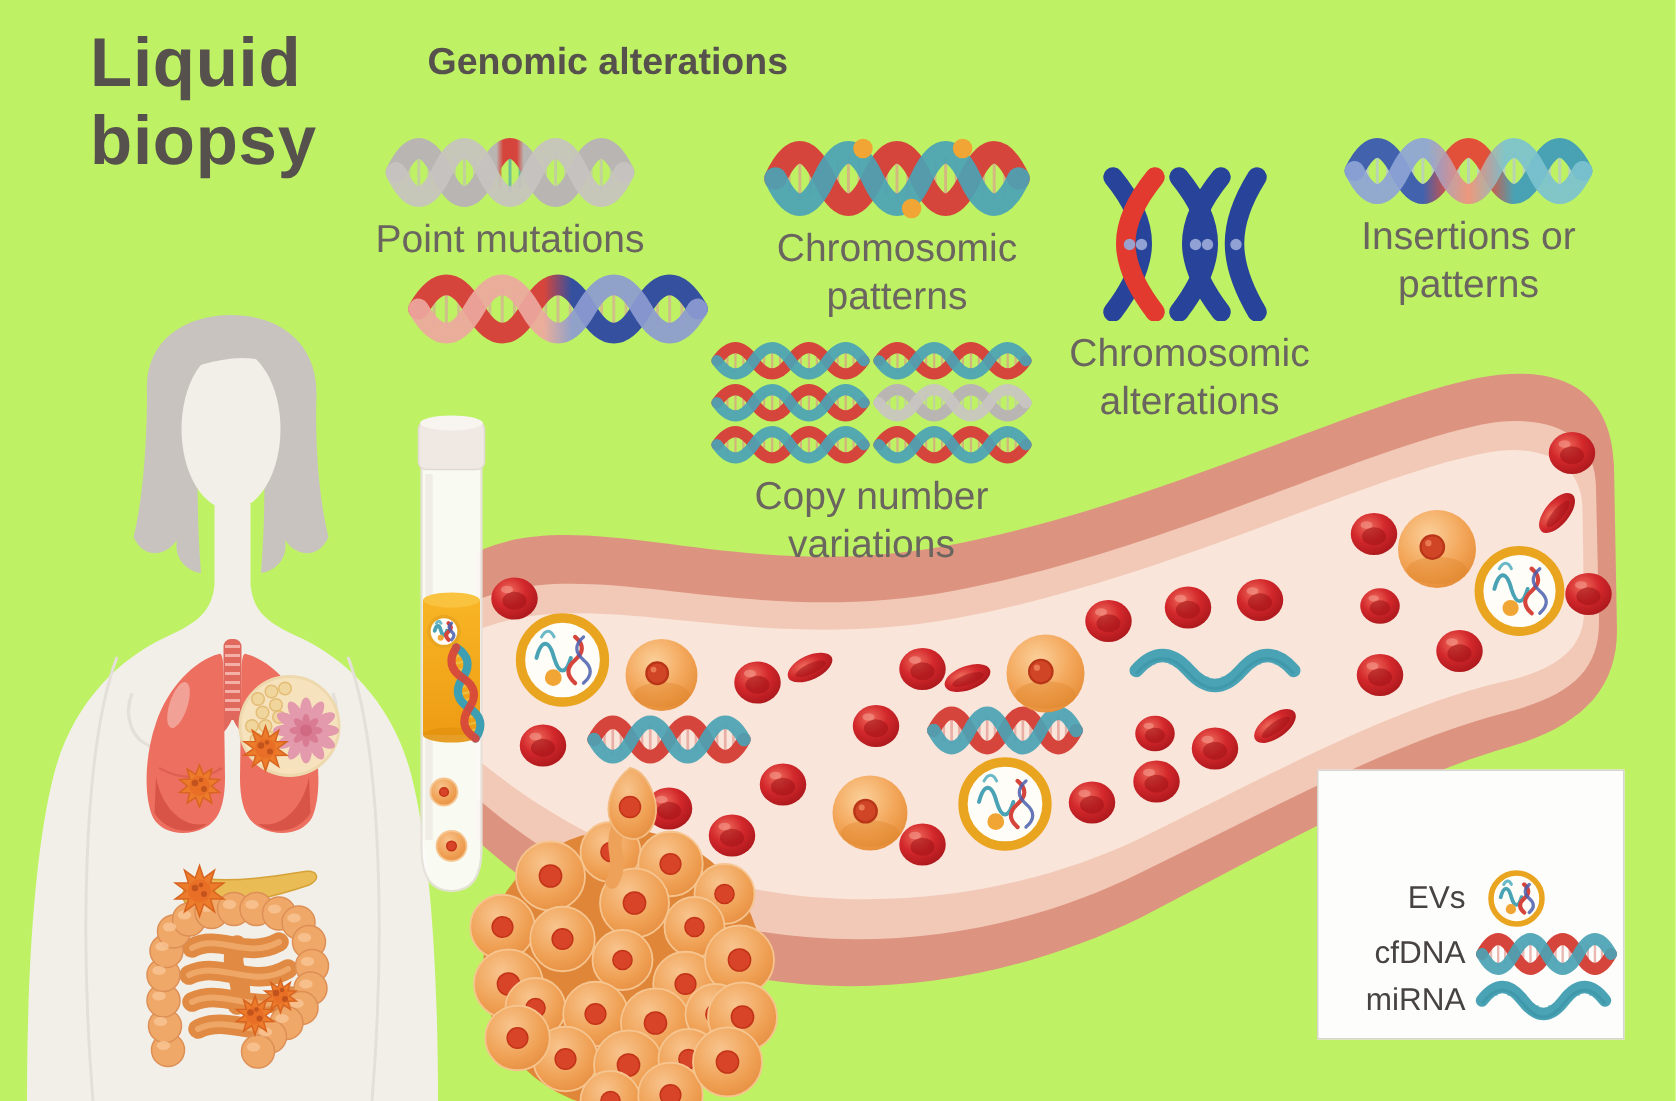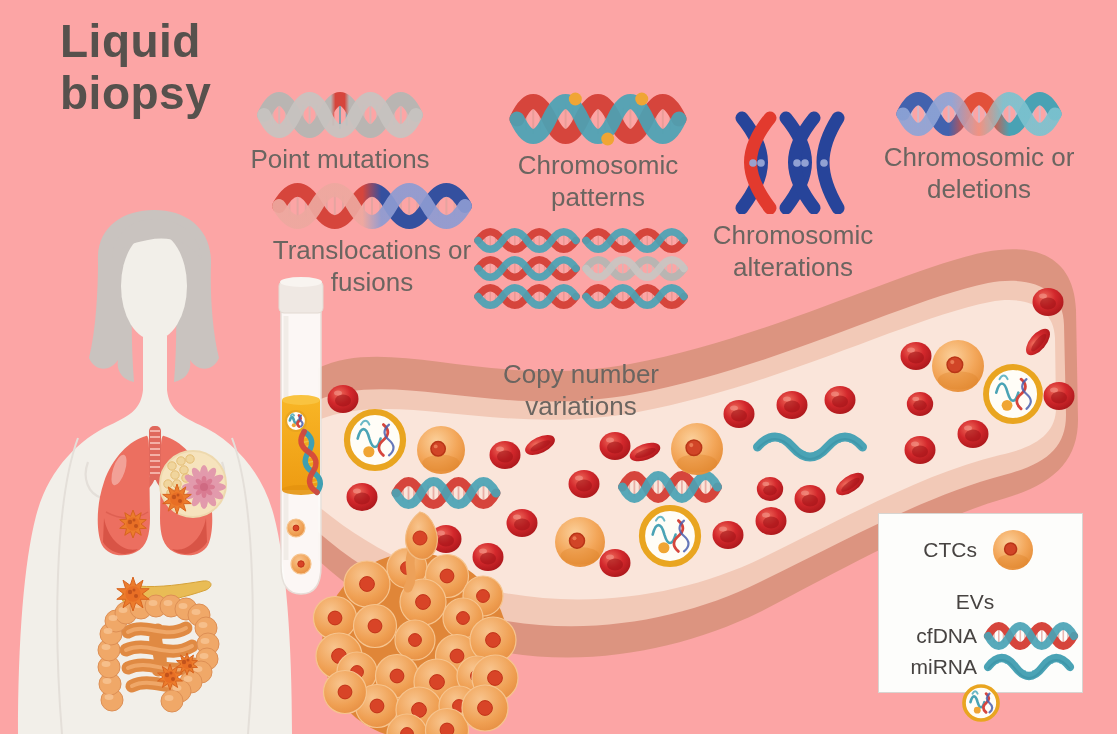--- a/index.html
+++ b/index.html
@@ -1,16 +1,16 @@
 <!DOCTYPE html>
 <html><head>
 <meta charset="utf-8">
 <style>
   html,body{margin:0;padding:0;}
-  .stage{position:relative;width:1117px;height:734px;background:#fca5a5;overflow:hidden;
+  .stage{position:relative;width:1117px;height:734px;background:#bef264;overflow:hidden;
          font-family:"Liberation Sans",sans-serif;}
   #scene{position:absolute;left:0;top:0;}
   .page-title{position:absolute;left:60px;top:16px;width:218px;font-size:46px;font-weight:bold;
               color:#56514d;line-height:1.13;letter-spacing:0.5px;}
   .genomic-heading{position:absolute;left:285px;top:27px;font-size:25px;font-weight:bold;color:#56514d;}
   .gitem{position:absolute;display:flex;flex-direction:column;align-items:center;}
   .gicon{display:flex;align-items:center;justify-content:center;}
   .glabel{font-size:26px;color:#6b6560;text-align:center;line-height:1.22;margin-top:6px;}
   .copy-grid{display:grid;grid-template-columns:repeat(2,1fr);gap:3px 10px;justify-items:center;}
   .legend{position:absolute;left:878px;top:513px;width:205px;height:180px;background:#fdfdfb;
@@ -555,20 +555,21 @@
           <circle r="2.9" fill="#d84427" stroke="#c23318" stroke-width="1"></circle>
         </g>
         <g transform="translate(301,564)">
           <circle r="10" fill="url(#gTum)" stroke="#f6c48e" stroke-width="1.2"></circle>
           <circle r="3.2" fill="#d84427" stroke="#c23318" stroke-width="1"></circle>
         </g>
       </g>
     </svg>
 
   <div class="page-title">Liquid biopsy</div>
+  <div class="genomic-heading">Genomic alterations</div>
 
   <div id="genomic-items">
       <div class="gitem" style="left: 245px; top: 92px; width: 190px;">
         <div class="gicon">
           <svg width="152" height="46" viewBox="0 0 152 46" style="overflow:visible">
             <defs>
               <linearGradient id="sg1">
                 <stop offset="0" stop-color="#b9b5b2"></stop>
                 <stop offset="0.44" stop-color="#b9b5b2"></stop>
                 <stop offset="0.47" stop-color="#d6453c"></stop>
@@ -654,23 +655,22 @@
             <line x1="122.0" y1="12.5" x2="122.0" y2="33.5" stroke="#d9a49e" stroke-width="2" opacity="0.65"></line>
             <line x1="130.2" y1="9.3" x2="130.2" y2="36.7" stroke="#d9a49e" stroke-width="2" opacity="0.65"></line>
             <line x1="138.4" y1="12.5" x2="138.4" y2="33.5" stroke="#d9a49e" stroke-width="2" opacity="0.65"></line>
             <line x1="159.2" y1="12.5" x2="159.2" y2="33.5" stroke="#d9a49e" stroke-width="2" opacity="0.65"></line>
             <line x1="167.4" y1="9.3" x2="167.4" y2="36.7" stroke="#d9a49e" stroke-width="2" opacity="0.65"></line>
             <line x1="175.6" y1="12.5" x2="175.6" y2="33.5" stroke="#d9a49e" stroke-width="2" opacity="0.65"></line>
             <path d="M0 23 Q 18.6 -9.2 37.2 23 Q 55.8 55.2 74.4 23 Q 93.0 -9.2 111.6 23 Q 130.2 55.2 148.8 23 Q 167.4 -9.2 186.0 23" fill="none" stroke="url(#sg2)" stroke-width="13.799999999999999" stroke-linecap="round"></path>
             <path d="M0 23 Q 18.6 55.2 37.2 23 Q 55.8 -9.2 74.4 23 Q 93.0 55.2 111.6 23 Q 130.2 -9.2 148.8 23 Q 167.4 55.2 186.0 23" fill="none" stroke="url(#sg3)" stroke-width="13.799999999999999" stroke-linecap="round" opacity="0.92"></path>
           </svg>
         </div>
-        <div class="glabel">Translocations or fusions</div>
       </div>
-      <div class="gitem" style="left: 472px; top: 228px; width: 218px; gap: 44px;">
+      <div class="gitem" style="left: 472px; top: 228px; width: 218px;">
         <div class="gicon">
           <div class="copy-grid">
             <svg width="98" height="25" viewBox="0 0 98 25" style="overflow:visible">
               <line x1="6.9" y1="6.8" x2="6.9" y2="18.2" stroke="#e0928b" stroke-width="1.5" opacity="0.65"></line>
               <line x1="12.3" y1="5.1" x2="12.3" y2="19.9" stroke="#e0928b" stroke-width="1.5" opacity="0.65"></line>
               <line x1="17.6" y1="6.8" x2="17.6" y2="18.2" stroke="#e0928b" stroke-width="1.5" opacity="0.65"></line>
               <line x1="31.4" y1="6.8" x2="31.4" y2="18.2" stroke="#e0928b" stroke-width="1.5" opacity="0.65"></line>
               <line x1="36.8" y1="5.1" x2="36.8" y2="19.9" stroke="#e0928b" stroke-width="1.5" opacity="0.65"></line>
               <line x1="42.1" y1="6.8" x2="42.1" y2="18.2" stroke="#e0928b" stroke-width="1.5" opacity="0.65"></line>
               <line x1="55.9" y1="6.8" x2="55.9" y2="18.2" stroke="#e0928b" stroke-width="1.5" opacity="0.65"></line>
@@ -815,45 +815,26 @@
             <line x1="99.7" y1="11.9" x2="99.7" y2="32.1" stroke="#b9c4de" stroke-width="2" opacity="0.65"></line>
             <line x1="106.4" y1="8.9" x2="106.4" y2="35.1" stroke="#b9c4de" stroke-width="2" opacity="0.65"></line>
             <line x1="113.1" y1="11.9" x2="113.1" y2="32.1" stroke="#b9c4de" stroke-width="2" opacity="0.65"></line>
             <line x1="130.1" y1="11.9" x2="130.1" y2="32.1" stroke="#b9c4de" stroke-width="2" opacity="0.65"></line>
             <line x1="136.8" y1="8.9" x2="136.8" y2="35.1" stroke="#b9c4de" stroke-width="2" opacity="0.65"></line>
             <line x1="143.5" y1="11.9" x2="143.5" y2="32.1" stroke="#b9c4de" stroke-width="2" opacity="0.65"></line>
             <path d="M0 22 Q 15.2 -8.8 30.4 22 Q 45.6 52.8 60.8 22 Q 76.0 -8.8 91.2 22 Q 106.4 52.8 121.6 22 Q 136.8 -8.8 152.0 22" fill="none" stroke="url(#sg4)" stroke-width="13.2" stroke-linecap="round"></path>
             <path d="M0 22 Q 15.2 52.8 30.4 22 Q 45.6 -8.8 60.8 22 Q 76.0 52.8 91.2 22 Q 106.4 -8.8 121.6 22 Q 136.8 52.8 152.0 22" fill="none" stroke="url(#sg5)" stroke-width="13.2" stroke-linecap="round" opacity="0.92"></path>
           </svg>
         </div>
-        <div class="glabel">Chromosomic or deletions</div>
+        <div class="glabel">Insertions or patterns</div>
       </div>
     </div>
 
   <div class="legend">
-    <div class="lrow" style="top:10px;height:52px;">
-      <span class="llabel">CTCs</span>
-      <span class="licon">
-          <svg width="50" height="48" viewBox="0 0 50 48">
-            <defs>
-              <radialGradient id="gCTC2" cx="40%" cy="32%" r="80%">
-                <stop offset="0" stop-color="#fbd09b"></stop>
-                <stop offset="0.55" stop-color="#f3a659"></stop>
-                <stop offset="1" stop-color="#e2872f"></stop>
-              </radialGradient>
-            </defs>
-            <g transform="translate(25,24)">
-              <circle r="20" fill="url(#gCTC2)"></circle>
-              <ellipse cy="11" rx="15.6" ry="7" fill="#dc8126" opacity="0.35"></ellipse>
-              <circle cx="-2.4" cy="-1" r="6" fill="#d14527" stroke="#b93517" stroke-width="1.5"></circle>
-            </g>
-          </svg>
-        </span>
-    </div>
-    <div class="lrow" style="top:76px;height:46px;flex-direction:column;">
+    <div class="lrow" style="top:62px;height:46px;">
       <span class="llabel">EVs</span>
       <span class="licon">
           <svg width="46" height="46" viewBox="0 0 46 46">
             <g transform="translate(23,23)">
               <circle r="17" fill="#fffdf7" stroke="#e9a520" stroke-width="3.7"></circle>
               <path d="M -10.54 -0.8500000000000001 c 2.04 -7.65 5.1 -7.65 7.14 0 c 2.04 6.800000000000001 4.760000000000001 6.800000000000001 6.800000000000001 0" fill="none" stroke="#4aa3b5" stroke-width="2.6" stroke-linecap="round"></path>
               <path d="M -8.5 -9.350000000000001 c 1.7000000000000002 -3.06 3.74 -3.06 5.1 0" fill="none" stroke="#6bb8c6" stroke-width="2" stroke-linecap="round"></path>
               <path d="M 5.1 -9.350000000000001 q 5.44 4.59 0 9.350000000000001 q -5.44 4.59 0 9.350000000000001" fill="none" stroke="#d6453c" stroke-width="2.8" stroke-linecap="round"></path>
               <path d="M 8.5 -9.350000000000001 q -5.44 4.59 0 9.350000000000001 q 5.44 4.59 0 9.350000000000001" fill="none" stroke="#4a5fae" stroke-width="2.2" stroke-linecap="round" opacity="0.85"></path>
               <circle cx="-3.74" cy="7.14" r="3.4000000000000004" fill="#f0a534"></circle>

